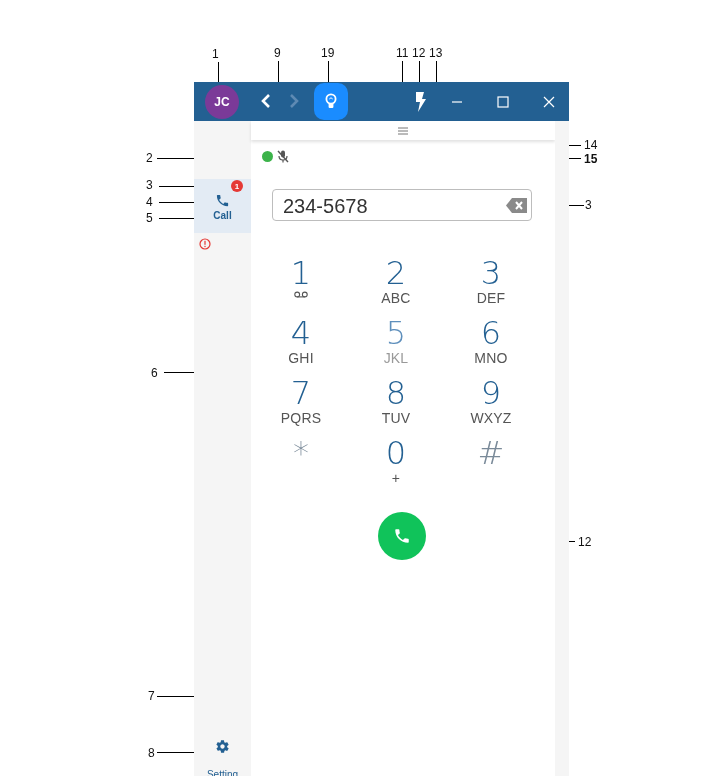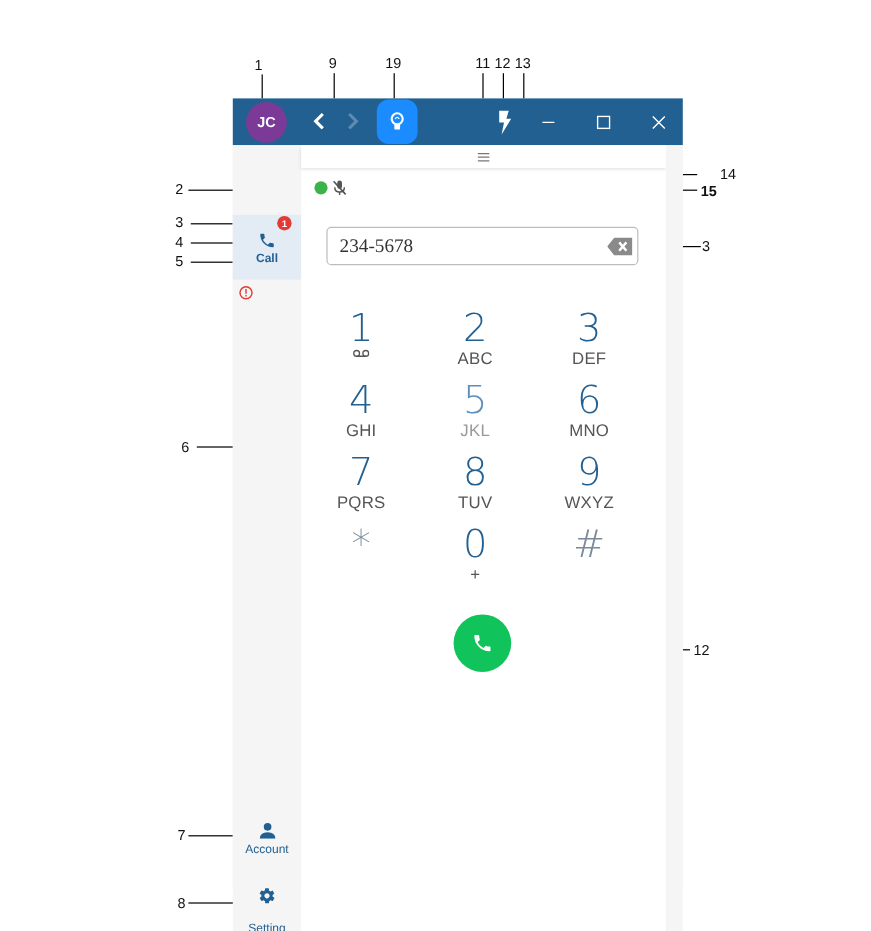--- a/index.html
+++ b/index.html
@@ -36,21 +36,21 @@
     }
     .scrollbar { position:absolute; left:361px; top:39px; width:14px; height:655px; background:#f5f5f5; }
     .status-dot { position:absolute; left:11px; top:30px; width:11px; height:11px; border-radius:50%; background:#3cb34a; }
     .mic-icon { position:absolute; left:26px; top:29px; width:12px; height:13px; }
     .dial-input {
       position:absolute; left:21px; top:68px; width:260px; height:32px; border:1px solid #bdbdbd;
       border-radius:4px; background:#fff; box-sizing:border-box;
     }
     .dial-input input {
       position:absolute; left:10px; top:6px; width:210px; height:20px; border:none; outline:none;
-      font-family:Liberation Serif, serif; font-size:16px; color:#333; background:transparent; padding:0;
+      font-family:Liberation Sans, sans-serif; font-size:20px; color:#333; background:transparent; padding:0;
     }
     .backspace { position:absolute; right:4px; top:8px; width:21px; height:15px; }
     .keypad { position:absolute; left:10px; top:135px; width:285px; }
     .key {
       position:absolute; width:80px; height:58px; display:flex; flex-direction:column; align-items:center;
       cursor:pointer;
     }
     .key .digit { font-size:32px; font-weight:300; color:#236092; line-height:34px; font-family:"DejaVu Sans", sans-serif; }
     .key .digit.light { color:#5e8fbc; }
     .key .digit.grey { color:#7a8a99; }
@@ -91,21 +91,21 @@
 <div class="ann-line" style="left:237px;top:192px;width:1px;height:11px;"></div>
 <div class="ann-num" style="left:146px;top:212px;">5</div>
 <div class="ann-line" style="left:159px;top:218px;width:42px;height:1px;"></div>
 <div class="ann-num" style="left:151px;top:367px;">6</div>
 <div class="ann-line" style="left:164px;top:372px;width:110px;height:1px;"></div>
 <div class="ann-num" style="left:148px;top:690px;">7</div>
 <div class="ann-line" style="left:157px;top:696px;width:40px;height:1px;"></div>
 <div class="ann-num" style="left:148px;top:747px;">8</div>
 <div class="ann-line" style="left:157px;top:752px;width:44px;height:1px;"></div>
 
-<div class="ann-num" style="left:600px;top:139px;">14</div>
+<div class="ann-num" style="left:584px;top:139px;">14</div>
 <div class="ann-line" style="left:267px;top:145px;width:314px;height:1px;"></div>
 <div class="ann-line" style="left:267px;top:145px;width:1px;height:8px;"></div>
 <div class="ann-num" style="left:584px;top:153px;font-weight:bold;">15</div>
 <div class="ann-line" style="left:288px;top:158px;width:293px;height:1px;"></div>
 <div class="ann-num" style="left:585px;top:199px;">3</div>
 <div class="ann-line" style="left:528px;top:205px;width:56px;height:1px;"></div>
 <div class="ann-num" style="left:578px;top:536px;">12</div>
 <div class="ann-line" style="left:442px;top:541px;width:133px;height:1px;"></div>
 
 <div class="window">
@@ -156,27 +156,20 @@
         <circle cx="6" cy="6" r="5" stroke="#e53935" stroke-width="1.2" fill="none"></circle>
         <rect x="5.4" y="2.8" width="1.2" height="4" fill="#e53935"></rect>
           <rect x="5.4" y="7.8" width="1.2" height="1.3" fill="#e53935"></rect>
       </svg>
       <div class="badge" style="top:1px;">1</div>
       <svg style="margin-top:14px;" width="15" height="15" viewBox="0 0 24 24">
         <path d="M6.6 10.8c1.4 2.8 3.8 5.1 6.6 6.6l2.2-2.2c.3-.3.7-.4 1-.2 1.1.4 2.3.6 3.6.6.6 0 1 .4 1 1V20c0 .6-.4 1-1 1C10.6 21 3 13.4 3 4c0-.6.4-1 1-1h3.5c.6 0 1 .4 1 1 0 1.3.2 2.5.6 3.6.1.3 0 .7-.2 1L6.6 10.8z" fill="#236092"></path>
       </svg>
       <span style="margin-top:2px;">Call</span>
     </div>
-    <div class="side-item" style="top:558px;">
-      <svg width="14" height="14" viewBox="0 0 14 14">
-        <circle cx="7" cy="4" r="3.2" fill="#236092"></circle>
-          <path d="M0.5 14 Q0.5 8.5 7 8.5 Q13.5 8.5 13.5 14 Z" fill="#236092"></path>
-      </svg>
-      <span style="margin-top:4px;">Account</span>
-    </div>
     <div class="side-item" style="top:612px;">
       <svg width="15" height="15" viewBox="0 0 24 24">
         <path d="M19.4 13c.04-.3.06-.6.06-1s-.02-.7-.06-1l2.1-1.6c.2-.15.25-.4.12-.6l-2-3.5c-.12-.2-.38-.3-.6-.2l-2.5 1c-.5-.4-1.1-.7-1.7-1l-.4-2.6C14.4 2.2 14.2 2 14 2h-4c-.2 0-.4.2-.5.4l-.4 2.6c-.6.3-1.2.6-1.7 1l-2.5-1c-.2-.1-.5 0-.6.2l-2 3.5c-.1.2-.1.5.1.6L4.6 11c0 .3-.1.6-.1 1s0 .7.1 1l-2.1 1.6c-.2.2-.3.4-.1.6l2 3.5c.1.2.4.3.6.2l2.5-1c.5.4 1.1.7 1.7 1l.4 2.6c0 .3.2.5.5.5h4c.2 0 .5-.2.5-.4l.4-2.6c.6-.3 1.2-.6 1.7-1l2.5 1c.2.1.5 0 .6-.2l2-3.5c.1-.2.1-.5-.1-.6L19.4 13zM12 15.5c-1.9 0-3.5-1.6-3.5-3.5s1.6-3.5 3.5-3.5 3.5 1.6 3.5 3.5-1.6 3.5-3.5 3.5z" fill="#236092"></path>
       </svg>
       <span style="margin-top:15px;">Setting</span>
     </div>
   </div>
 
   <div class="content">
     <div class="drag-handle">

